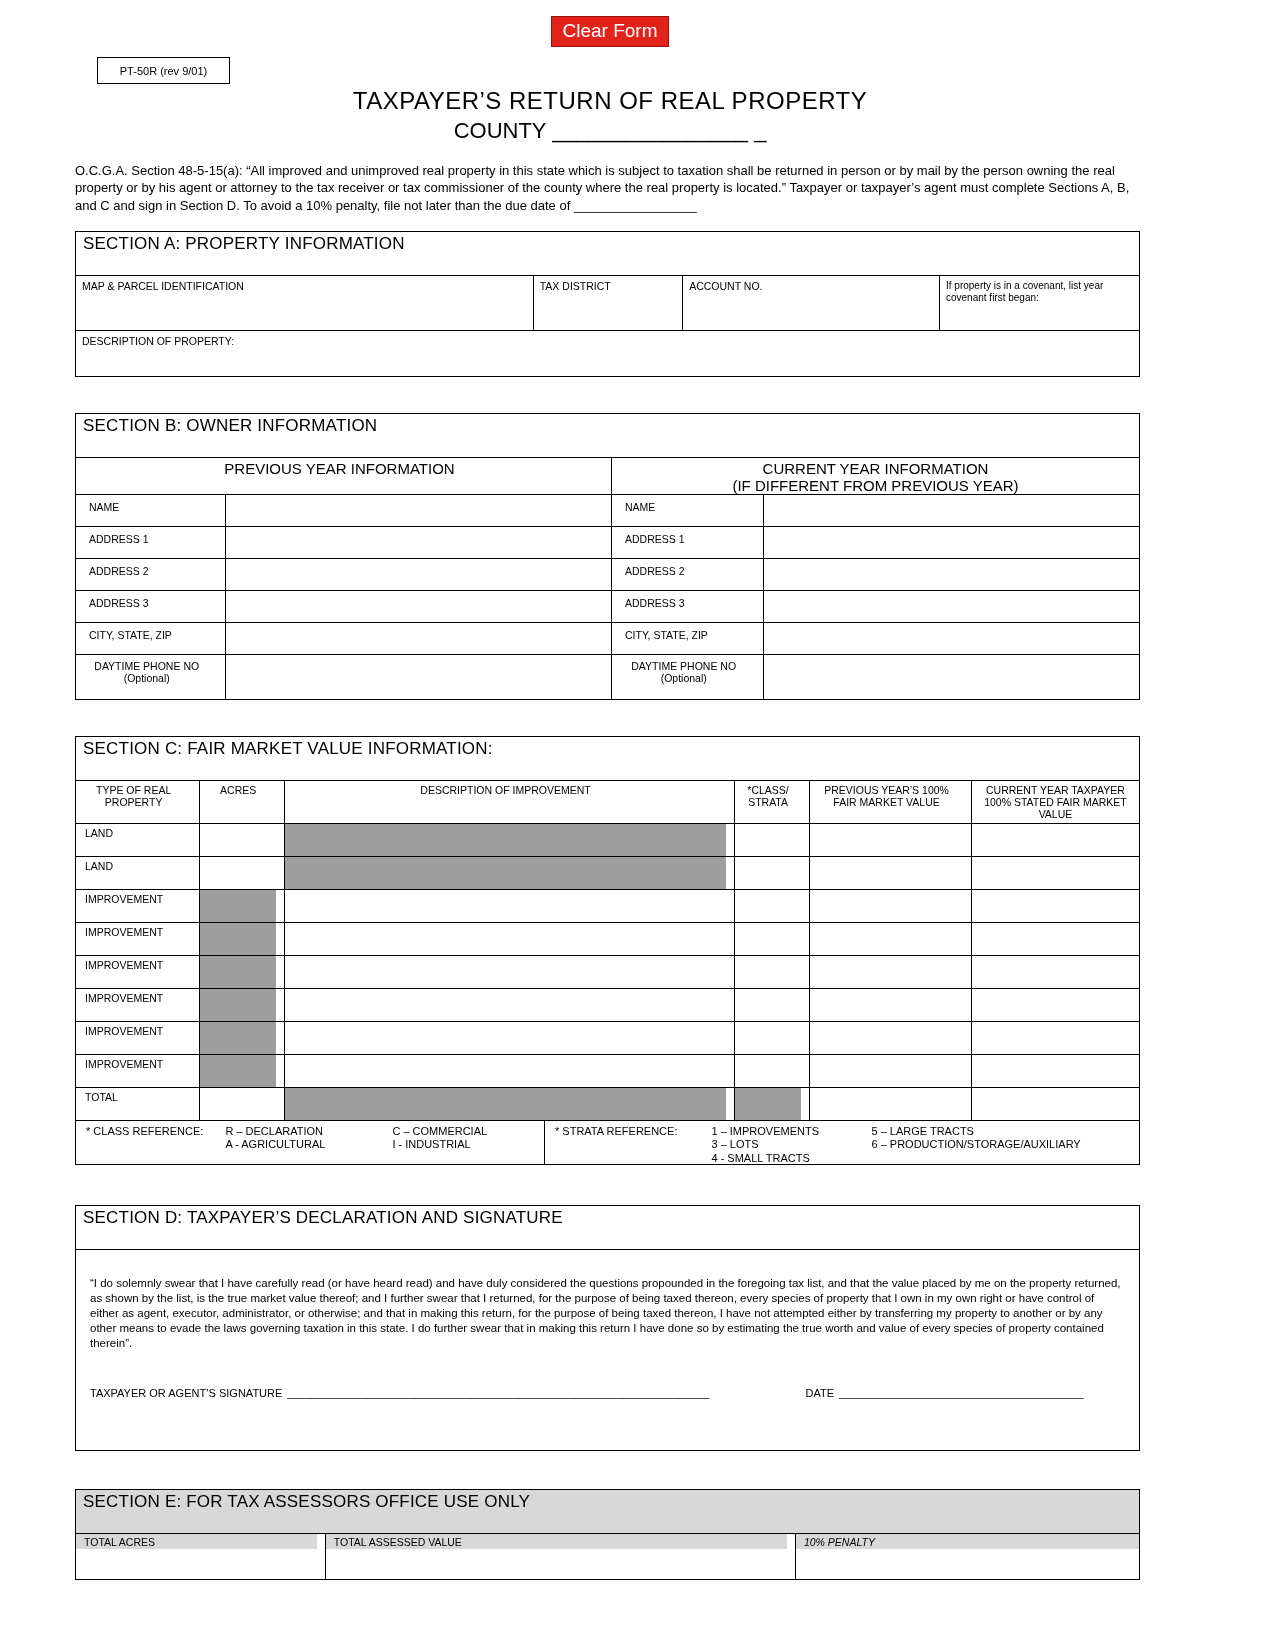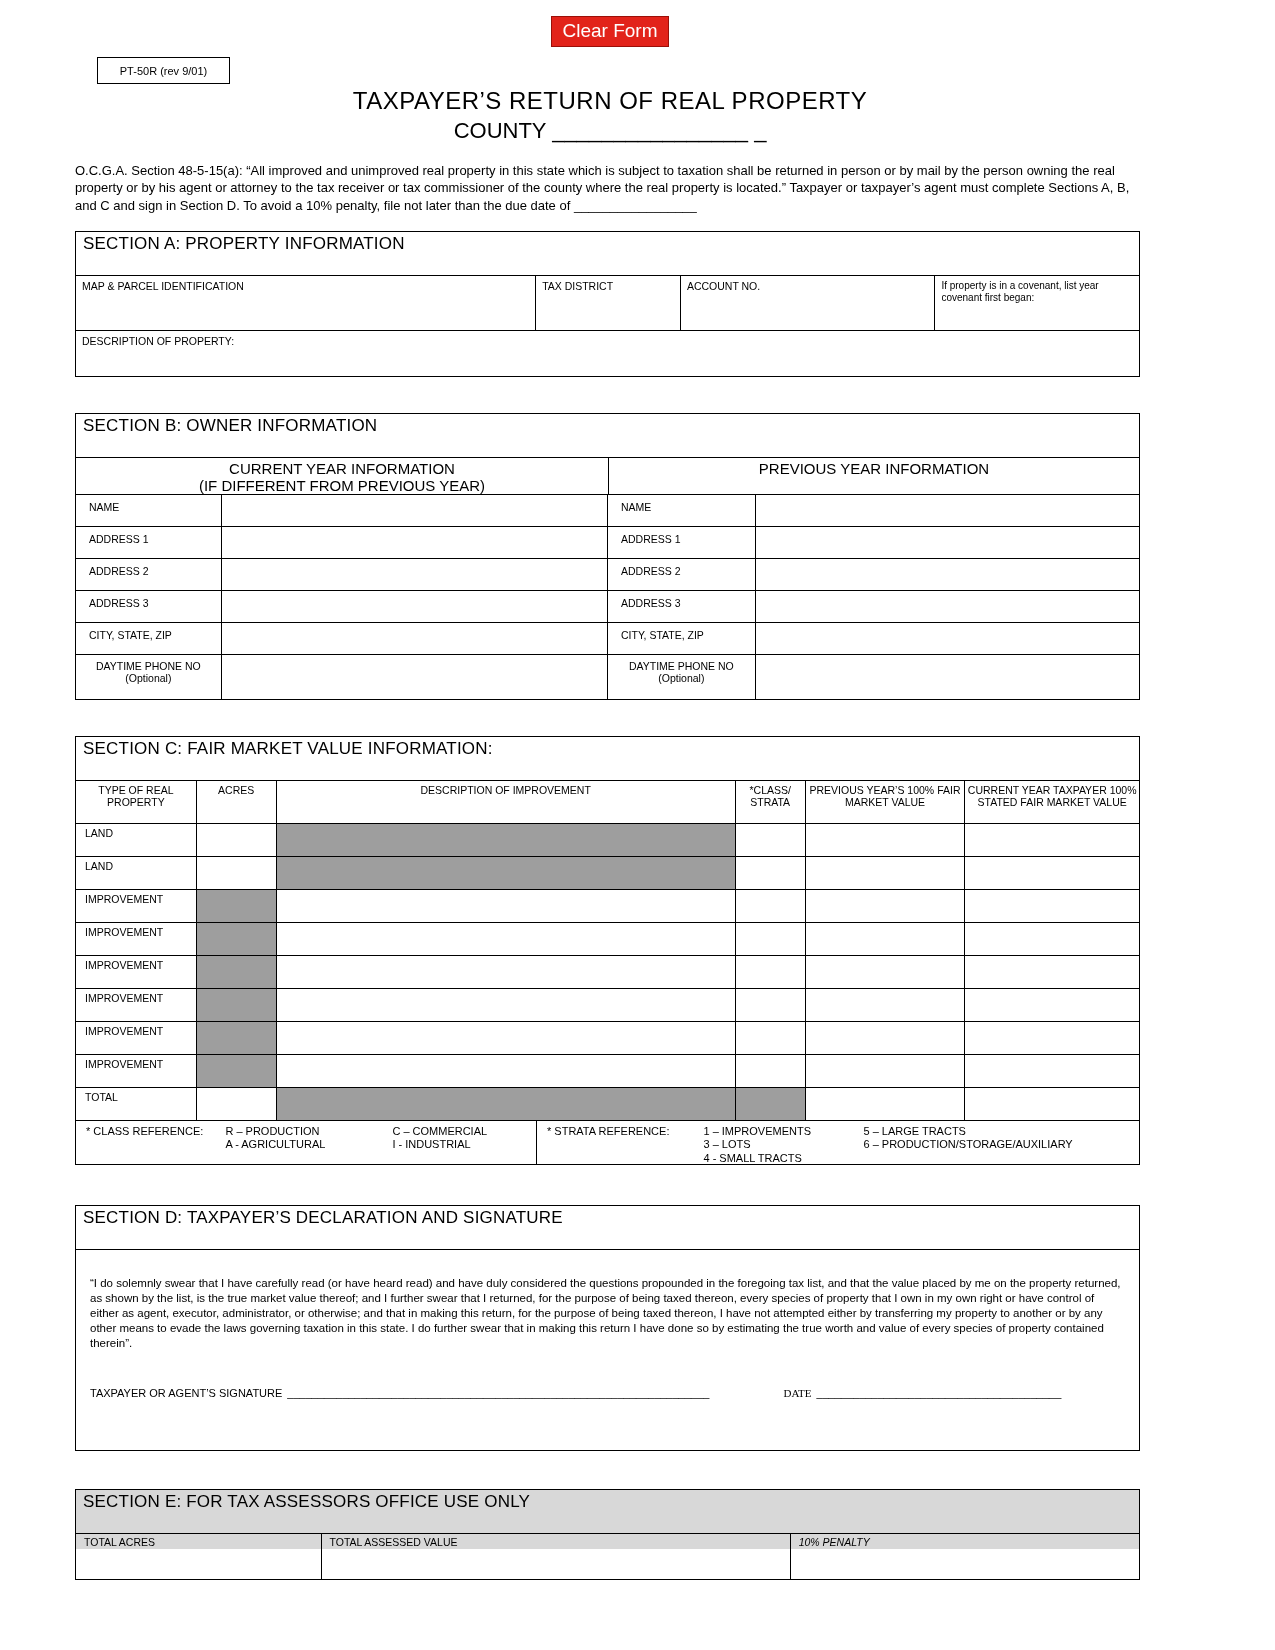--- a/index.html
+++ b/index.html
@@ -51,21 +51,21 @@
   .sec-e { margin-top: 38px; }
 
   .sec-title {
     font-size: 17px;
     padding: 2px 7px 21px;
     border-bottom: 1px solid #000;
     letter-spacing: .2px;
   }
   .gray-title { background: #d8d8d8; }
 
-  .row { display: flex; }
+  .row { display: flex; gap: 8px; }
   .row + .row { border-top: 1px solid #000; }
   .cell { position: relative; background: #fff; }
   .cell + .cell { border-left: 1px solid #000; }
 
   .h54 { height: 54px; } .h46 { height: 46px; } .h36 { height: 36px; }
   .h32 { height: 32px; } .h45 { height: 45px; } .h42 { height: 42px; }
   .h33 { height: 33px; } .h44 { height: 44px; }
 
   .lbl { display: block; font-size: 10.5px; line-height: 12px; padding: 4px 5px 0 6px; }
   .lbl.sm { font-size: 10px; line-height: 12px; }
@@ -99,21 +99,21 @@
   .ref-label { white-space: nowrap; margin-right: 22px; }
   .ref-col { display: flex; flex-direction: column; margin-right: 42px; min-width: 125px; }
   .ref-strata .ref-label { margin-right: 34px; }
   .ref-strata .ref-col { min-width: 140px; margin-right: 20px; }
 
   
   .d-body { min-height: 200px; padding: 26px 14px 20px 14px; }
   .declaration { font-size: 11.5px; line-height: 15px; }
   .sig-row { display: flex; align-items: center; margin-top: 36px; font-size: 11px; white-space: nowrap; }
   .sig-label { margin-right: 5px; }
-  .date-label { margin-left: 74px; font-family: Liberation Serif, serif; }
+  .date-label { margin-left: 96px; }
   .line { letter-spacing: 0; }
 
   
   .e-c1 { width: 245px; } .e-c2 { width: 470px; } .e-c3 { width: 350px; font-style: italic; }
   .eshade { background: linear-gradient(to bottom, #d8d8d8 0px, #d8d8d8 15px, #ffffff 15px); }
   .sec-e .lbl { padding-top: 2px; padding-left: 8px; }
 </style>
 </head>
 <body>
 
@@ -156,26 +156,26 @@
     <div class="row h46">
       <div class="cell full">
         <span class="lbl">DESCRIPTION OF PROPERTY:</span>
       </div>
     </div>
   </div>
 
   <div class="section sec-b">
     <div class="sec-title">SECTION B: OWNER INFORMATION</div>
     <div class="row h36">
+      <div class="cell b-half colhead">
+        <span>PREVIOUS YEAR  INFORMATION</span>
+      </div>
       <div class="cell b-half2 colhead">
         <span>CURRENT YEAR INFORMATION</span>
         <span>(IF DIFFERENT FROM PREVIOUS YEAR)</span>
-      </div>
-      <div class="cell b-half colhead">
-        <span>PREVIOUS YEAR  INFORMATION</span>
       </div>
     </div>
 
     <div class="row h32">
       <div class="cell b-lab">
         <span class="lbl">NAME</span>
       </div>
       <div class="cell b-val"></div>
       <div class="cell b-lab2">
         <span class="lbl">NAME</span>
@@ -362,21 +362,21 @@
       <div class="cell c-class gray"></div>
       <div class="cell c-prev"></div>
       <div class="cell c-curr"></div>
     </div>
 
     <div class="row h44">
       <div class="cell ref-class">
         <div class="ref-wrap">
           <span class="ref-label">* CLASS REFERENCE:</span>
           <div class="ref-col">
-            <span>R – PRODUCTION</span>
+            <span>R – DECLARATION</span>
             <span>A -  AGRICULTURAL</span>
           </div>
           <div class="ref-col">
             <span>C – COMMERCIAL</span>
             <span>I -  INDUSTRIAL</span>
           </div>
         </div>
       </div>
       <div class="cell ref-strata">
         <div class="ref-wrap">

